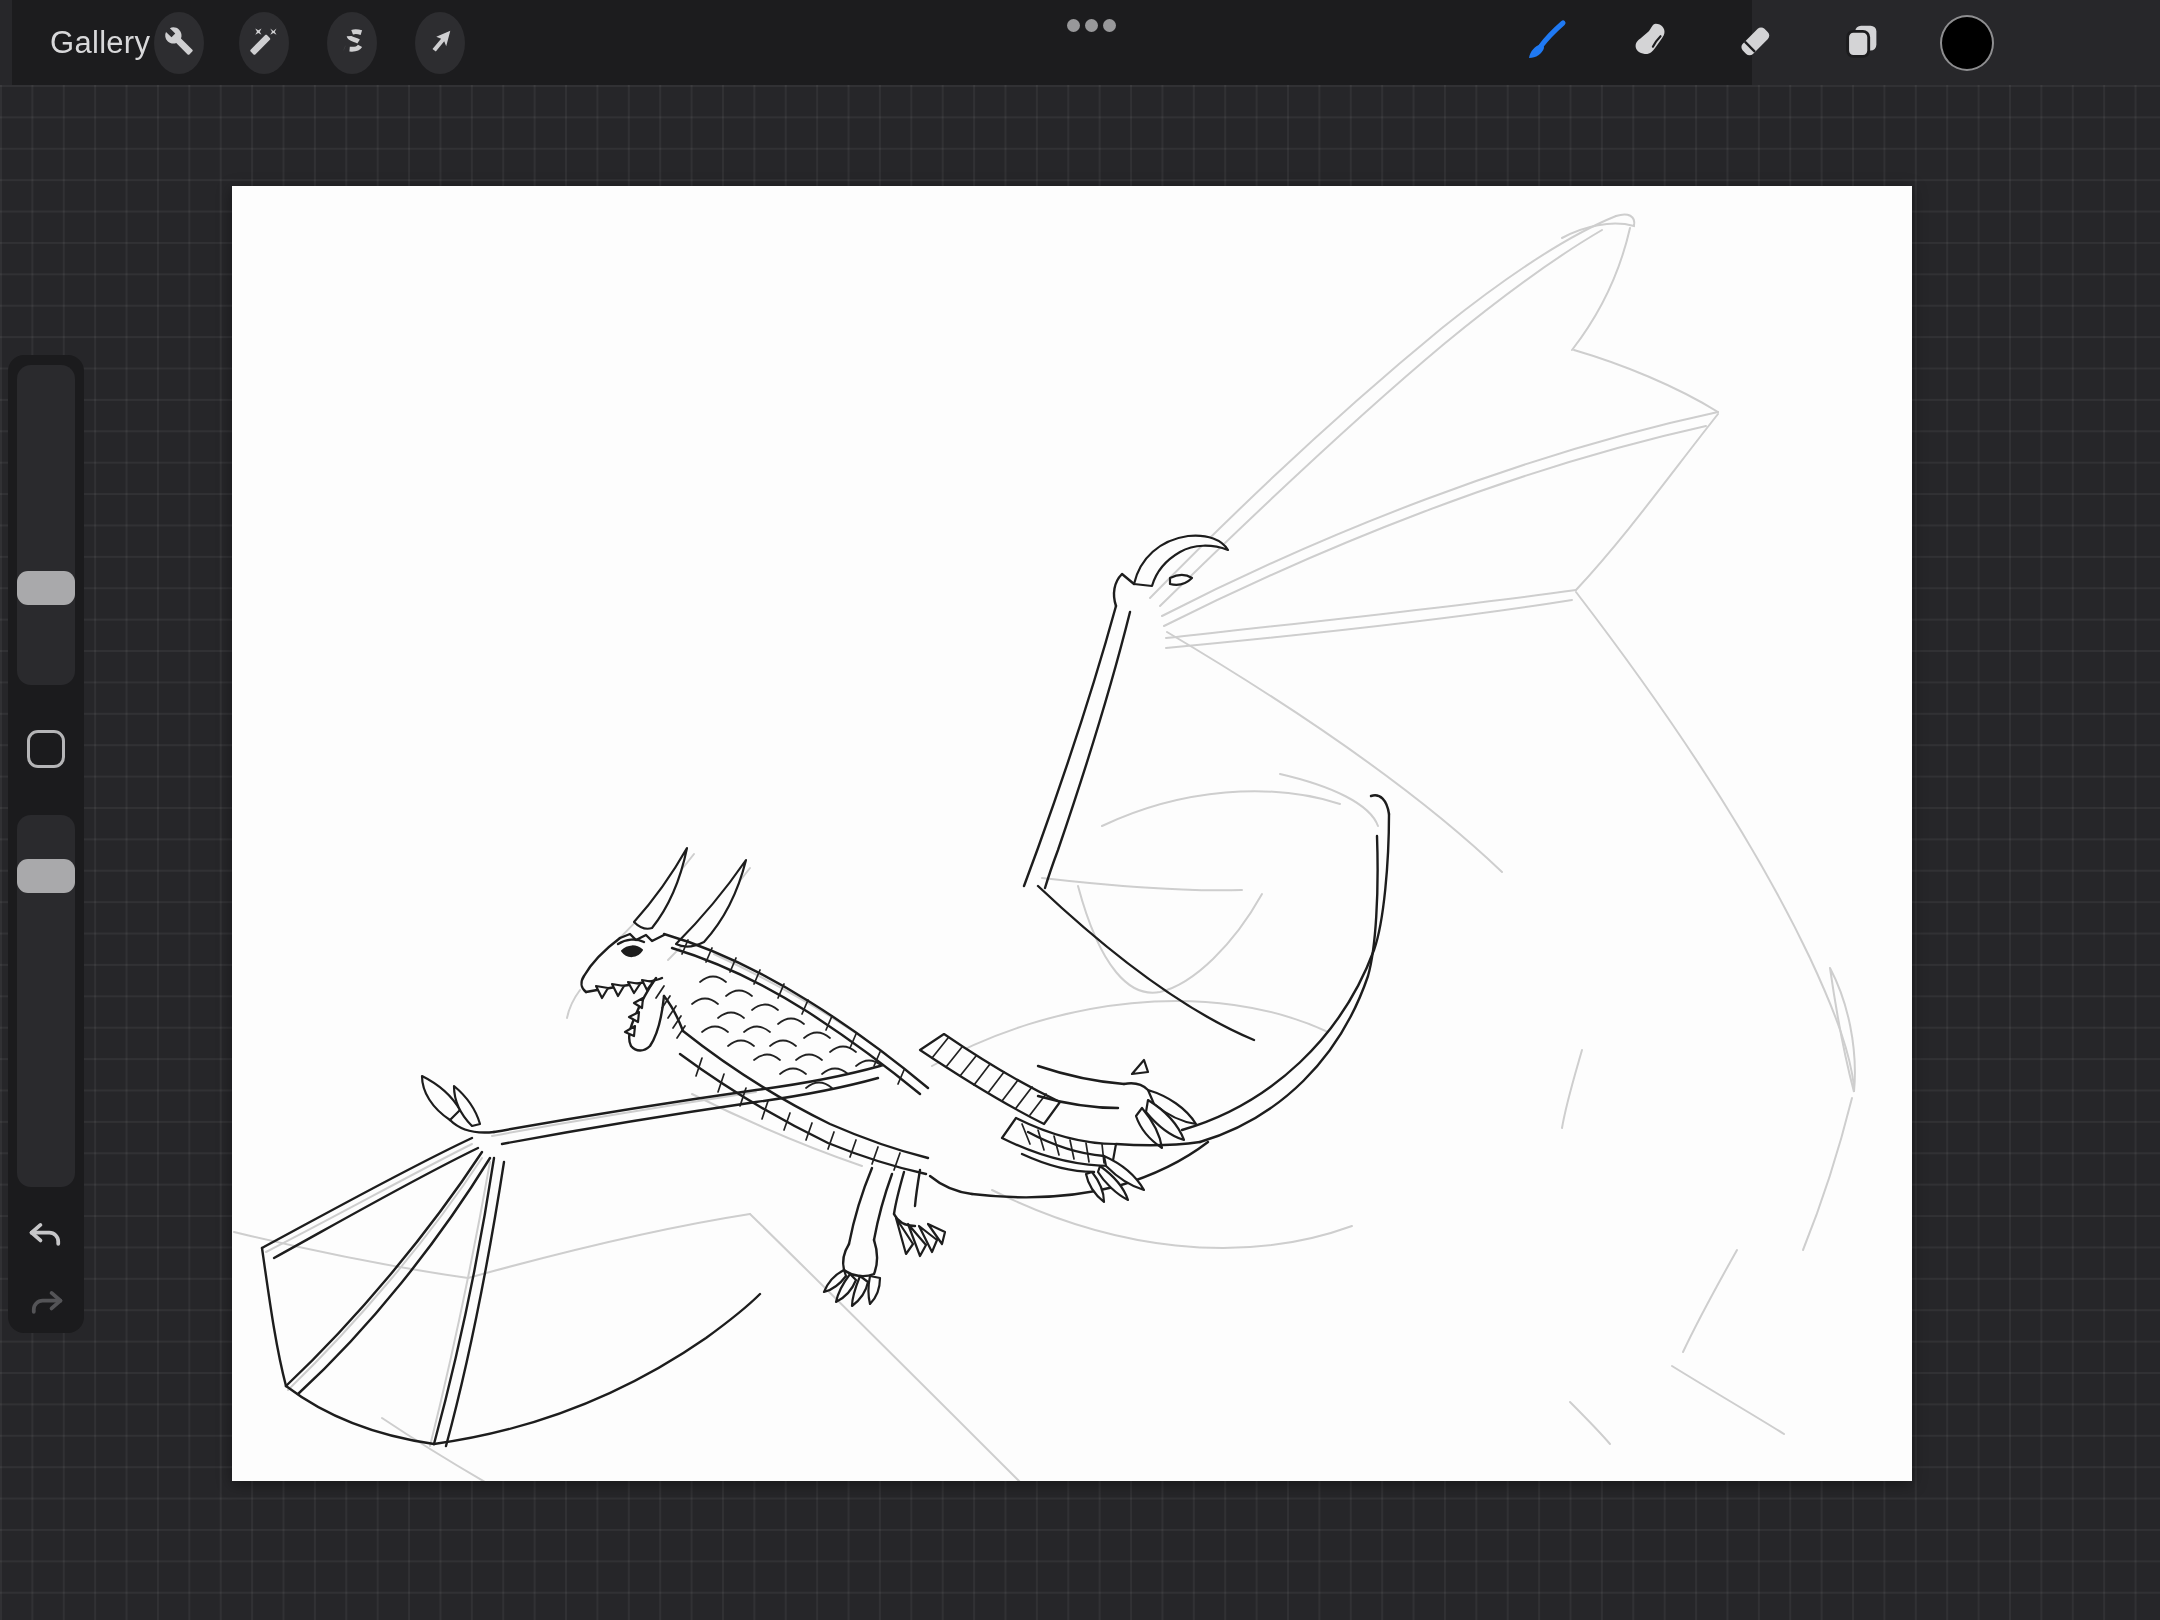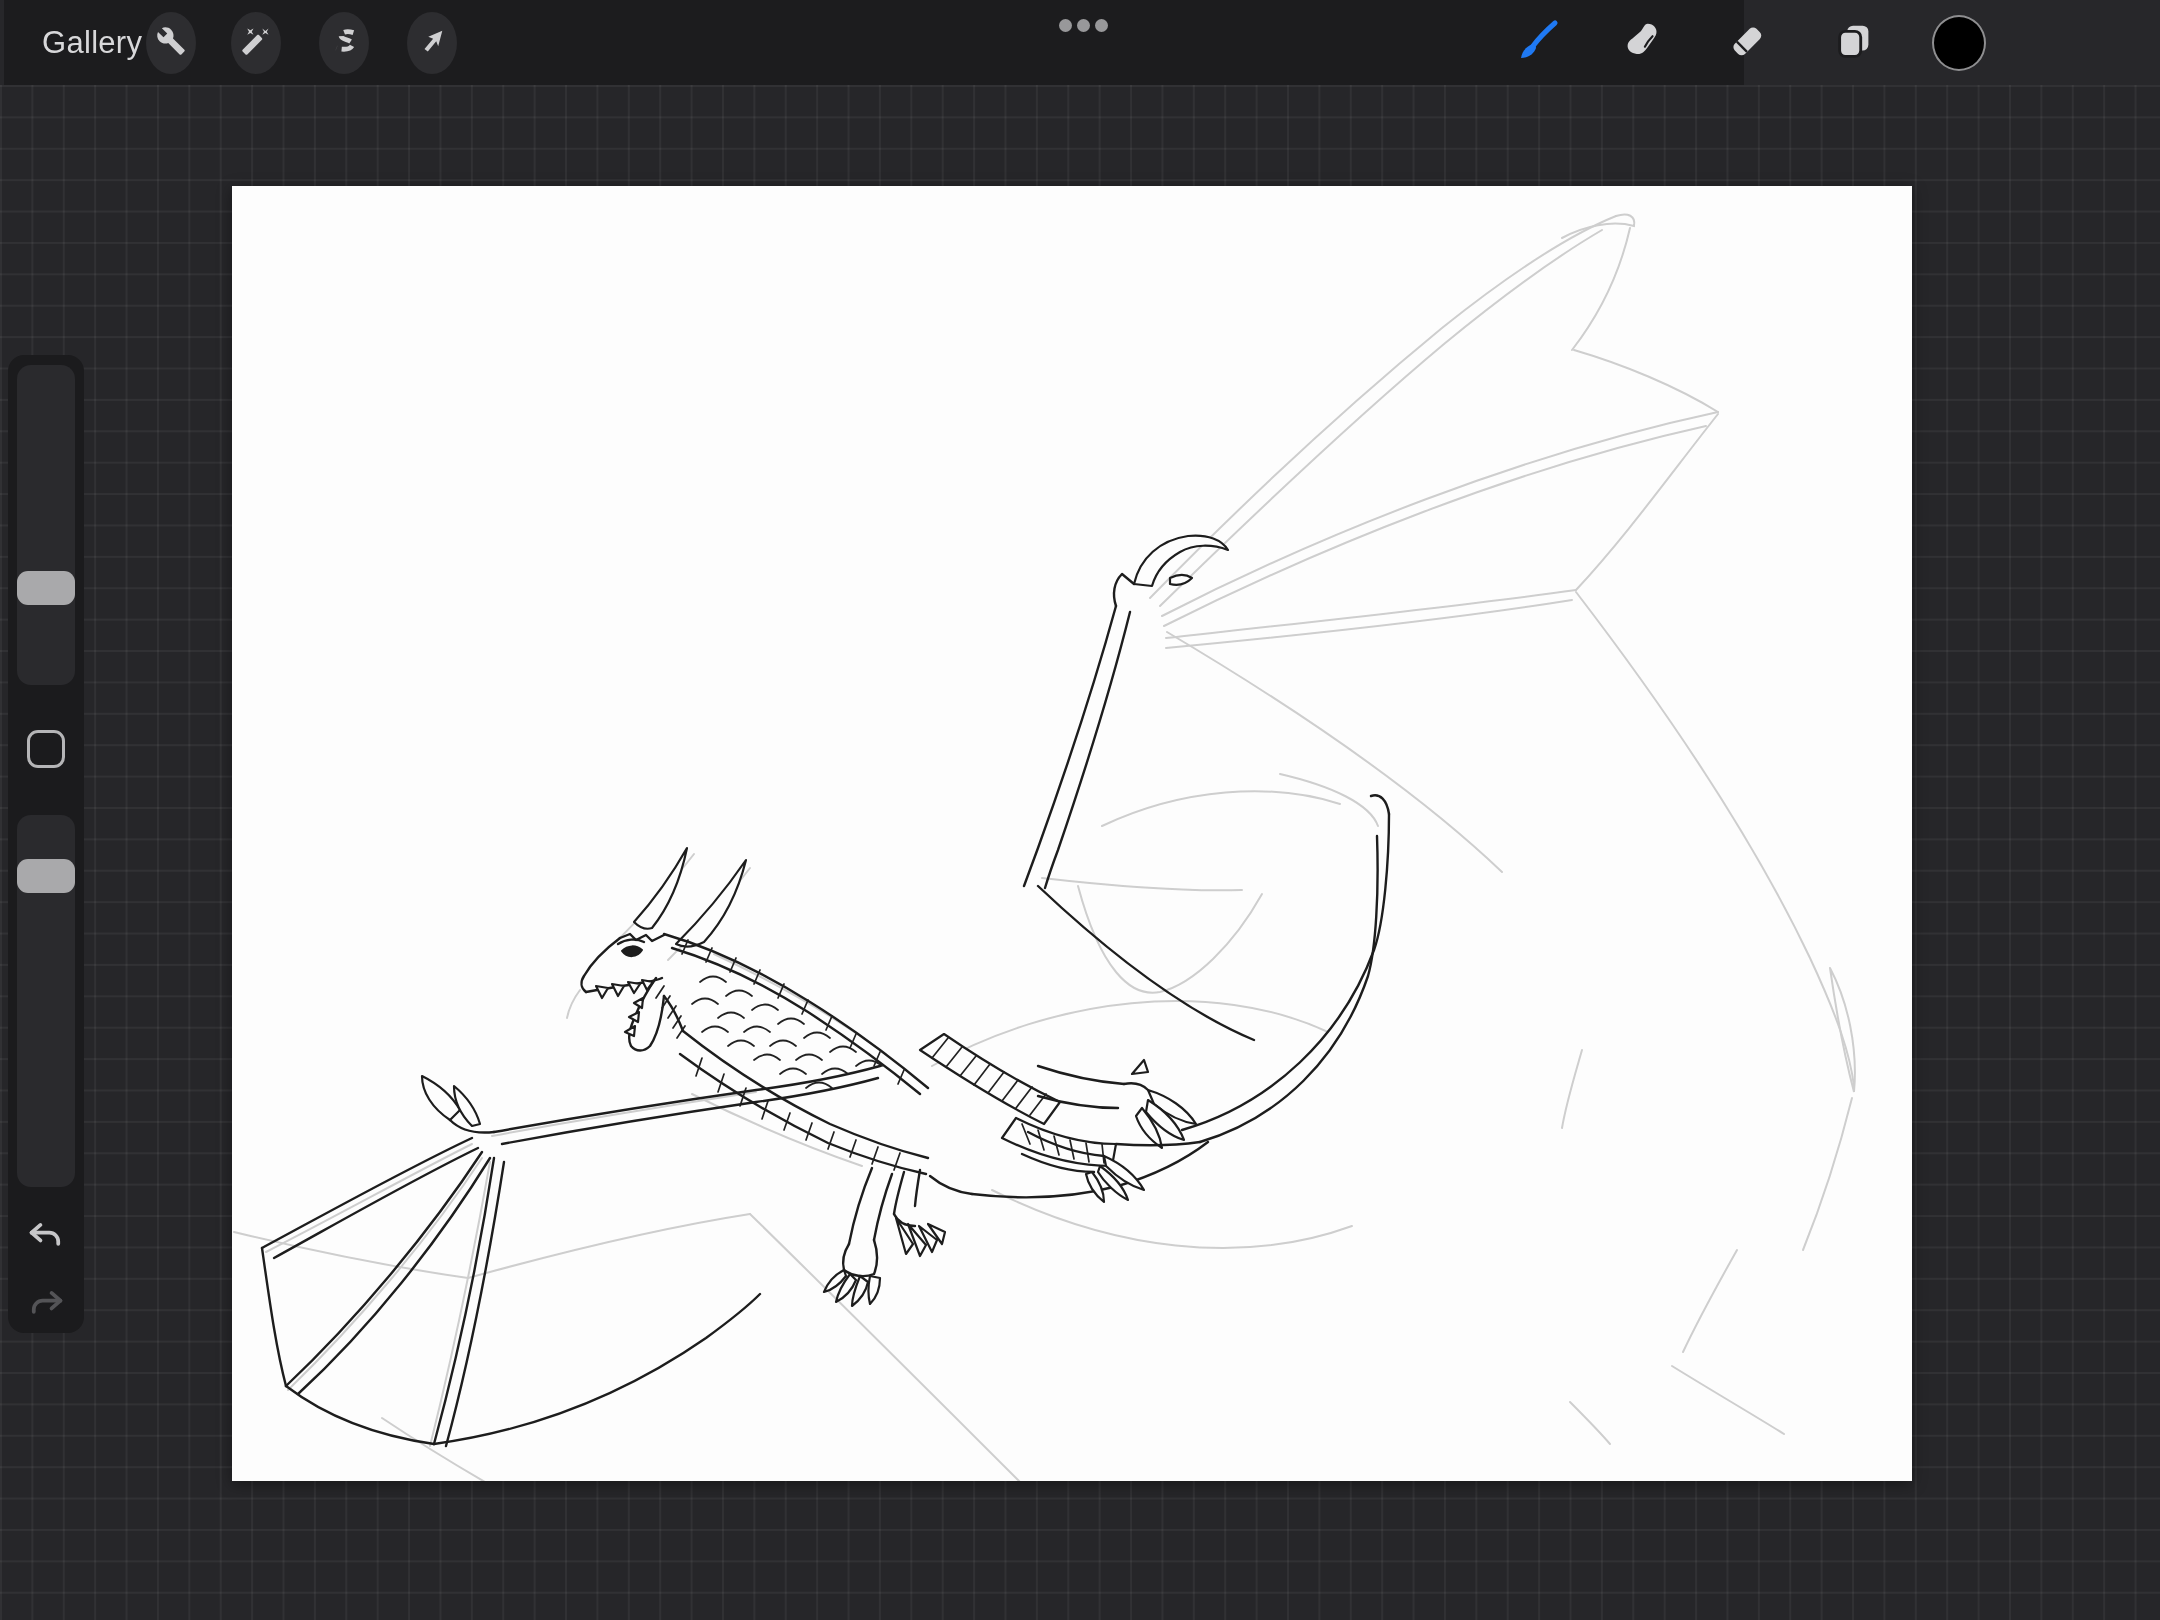--- a/index.html
+++ b/index.html
@@ -7,21 +7,21 @@
        font-family:"Liberation Sans","DejaVu Sans",sans-serif;
        background:#27272a;}
   
   #workspace{position:absolute;left:0;top:85px;width:2160px;height:1535px;
     background-color:#262629;
     background-image:
       linear-gradient(to right, rgba(255,255,255,0.05) 1.5px, transparent 1.5px),
       linear-gradient(to bottom, rgba(255,255,255,0.05) 1.5px, transparent 1.5px);
     background-size:31.4px 31.4px;}
   
-  #topbar{position:absolute;left:4px;top:0;width:1740px;height:85px;background:#1c1c1e;z-index:5;}
+  #topbar{position:absolute;left:12px;top:0;width:1740px;height:85px;background:#1c1c1e;z-index:5;}
   .gallery{position:absolute;left:38px;top:0;height:85px;line-height:85px;
     color:#d8d8da;font-size:31px;letter-spacing:.3px;cursor:default;}
   .ellipse-btn{position:absolute;top:12px;width:50px;height:62px;border-radius:50%;
     background:#2d2d30;display:flex;align-items:center;justify-content:center;color:#cfcfd1;}
   .plain-btn{position:absolute;top:14px;width:58px;height:58px;display:flex;
     align-items:center;justify-content:center;color:#d4d4d6;}
   .dots{position:absolute;left:1055px;top:19px;display:flex;gap:5px;}
   .dots span{width:13px;height:13px;border-radius:50%;background:#98989a;display:block;}
   .color-swatch{position:absolute;left:1928px;top:15px;width:54px;height:56px;border-radius:50%;
     background:#050505;border:2.5px solid #8e8e90;box-sizing:border-box;}

